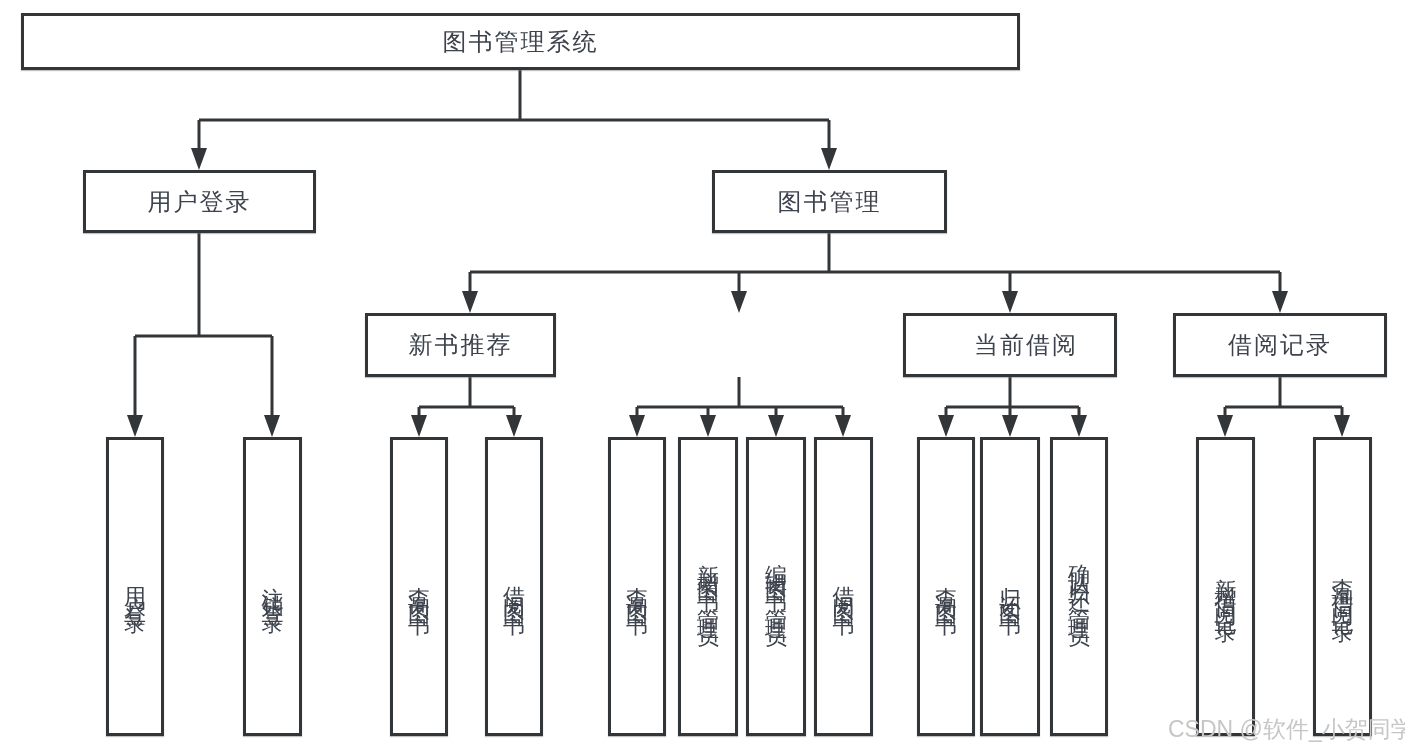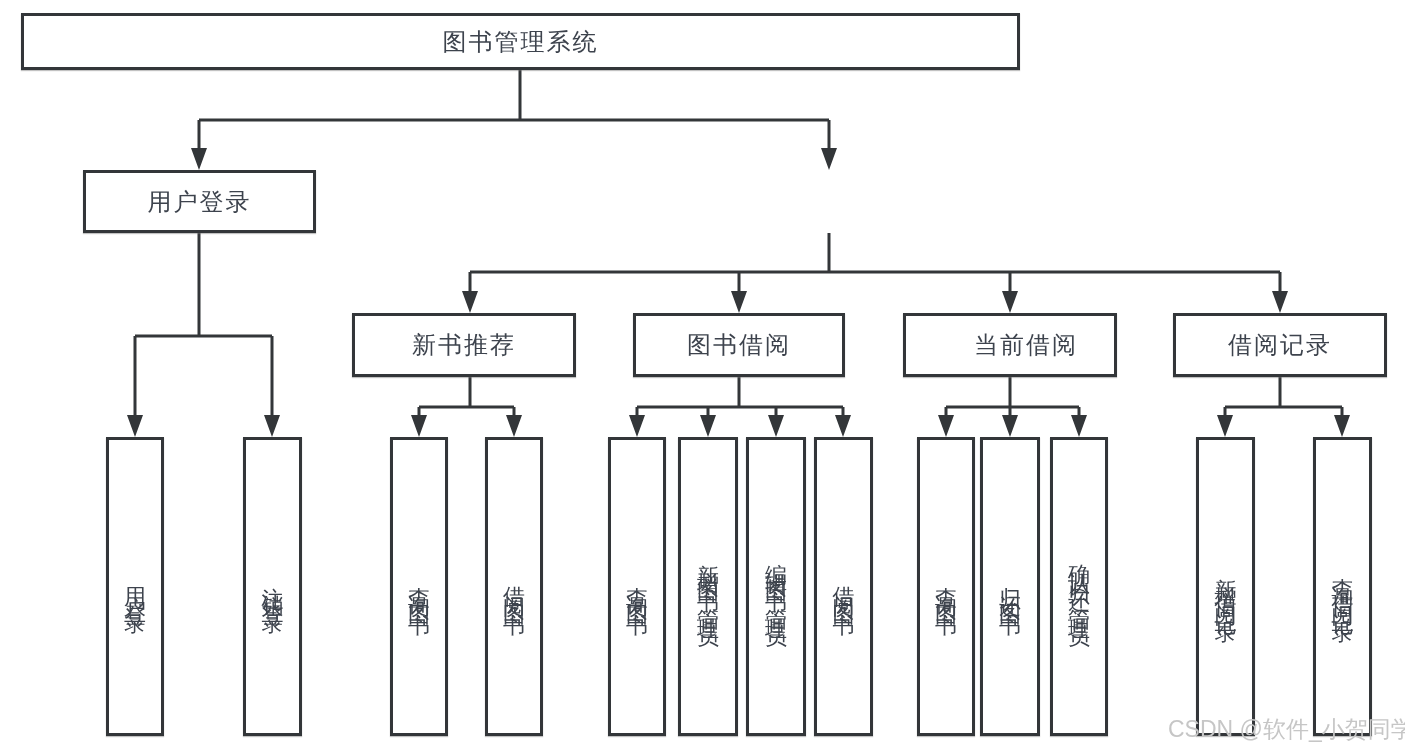--- a/index.html
+++ b/index.html
@@ -84,26 +84,26 @@
       M1217,415 h16 L1225,437 z  M1334,415 h16 L1342,437 z"></path>
   </svg>
 
   <div class="node" style="left:21px; top:13px; width:999px; height:57px;">
     <span class="h-label">图书管理系统</span>
   </div>
 
   <div class="node" style="left:83px; top:170px; width:233px; height:63px;">
     <span class="h-label">用户登录</span>
   </div>
+  <div class="node" style="left:712px; top:170px; width:235px; height:63px;">
+    <span class="h-label">图书管理</span>
+  </div>
 
-  <div class="node" style="left:352px; top:313px; width:224px; height:64px;">
+  <div class="node" style="left:365px; top:313px; width:191px; height:64px;">
     <span class="h-label">新书推荐</span>
-  </div>
-  <div class="node" style="left:633px; top:313px; width:212px; height:64px;">
-    <span class="h-label">图书借阅</span>
   </div>
   <div class="node" style="left:903px; top:313px; width:214px; height:64px;padding-left:32px;">
     <span class="h-label">当前借阅</span>
   </div>
   <div class="node" style="left:1173px; top:313px; width:214px; height:64px;">
     <span class="h-label">借阅记录</span>
   </div>
 
   <div class="node" style="left:106px; top:437px; width:58px; height:299px;">
     <span class="v-label">用户登录</span>

